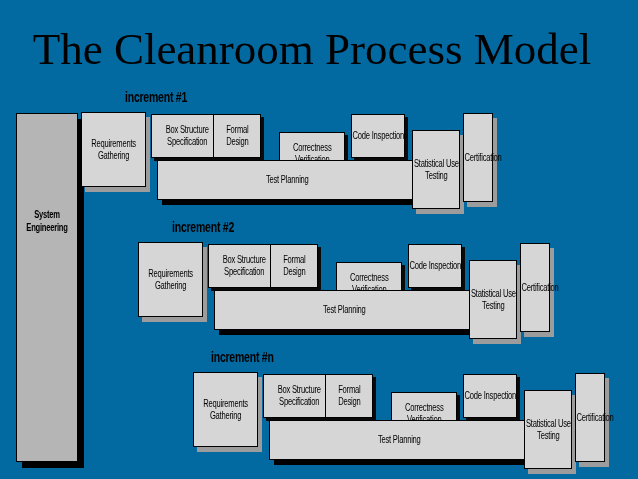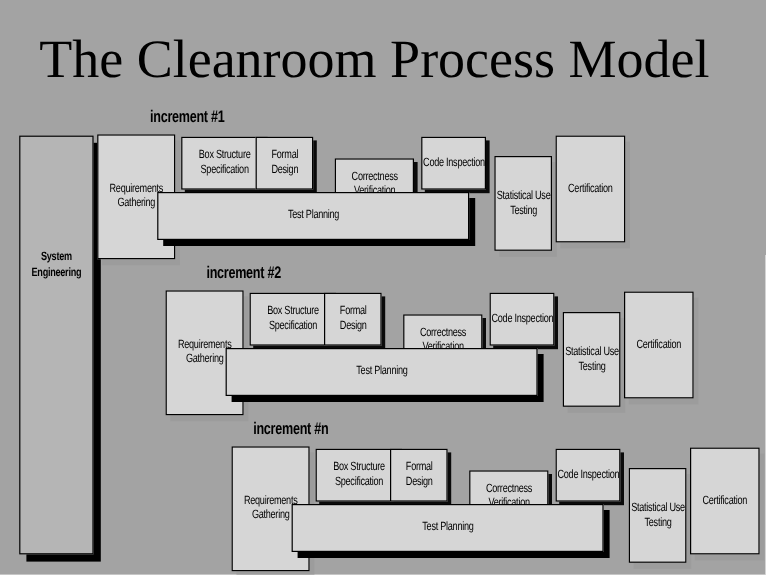--- a/index.html
+++ b/index.html
@@ -1,17 +1,17 @@
 <!DOCTYPE html>
 <html><head>
 <meta charset="utf-8">
 <style>
   html,body { margin:0; padding:0; background:#ffffff; }
   .slide {
-    position:relative; width:638px; height:479px; background:#a3a3a3;
+    position:relative; width:638px; height:479px; background:#0369a1;
     font-family:"Liberation Sans", sans-serif; color:#000; overflow:hidden;
   }
   .title {
     position:absolute; top:24px; left:0; width:624px; text-align:center;
     font-family:"Liberation Serif", serif; font-size:45px; line-height:1.15;
     color:#000; white-space:nowrap;
   }
   
   .sys-box {
     position:absolute; left:16px; top:113px; width:62px; height:349px;
@@ -38,28 +38,28 @@
     box-sizing:border-box; display:flex; align-items:center; justify-content:center;
     text-align:center; font-weight:normal; font-size:10px; line-height:1.2;
     overflow:visible;
   }
   .lbl {
     flex:0 0 auto; display:inline-block; width:132%;
     transform:scaleX(0.76); transform-origin:center; letter-spacing:-0.3px;
   }
   .sys-box .lbl { width:130%; margin-left:-15%; }
   .shadow-dark { box-shadow:3px 3px 0 #0a0a0a; }
-  .b-req  { left:0;     top:0;    width:65px;  height:104px; box-shadow:4px 5px 0 #9c9c9c; }
+  .b-req  { left:0;     top:0;    width:65px;  height:75px; box-shadow:4px 5px 0 #9c9c9c; }
   .b-bss  { left:70px;  top:2px;  width:72px;  height:44px; }
   .b-fd   { left:132px; top:2px;  width:48px;  height:44px; }
   .b-cv   { left:198px; top:20px;  width:66px;  height:44px; }
   .b-ci   { left:270px; top:2px;  width:54px;  height:44px; }
-  .b-tp   { left:50px;  top:48px; width:260px; height:40px; box-shadow:5px 5px 0 #000; }
+  .b-tp   { left:76px;  top:48px; width:260px; height:40px; box-shadow:5px 5px 0 #000; }
   .b-sut  { left:331px; top:18px;  width:48px;  height:79px; box-shadow:4px 5px 0 #9c9c9c; }
-  .b-cert { left:382px; top:1px;  width:58px;  height:89px; box-shadow:4px 5px 0 #9c9c9c; }
+  .b-cert { left:382px; top:1px;  width:30px;  height:89px; box-shadow:4px 5px 0 #9c9c9c; }
 </style>
 </head>
 <body>
 
 <div class="slide">
   <div class="title">The Cleanroom Process Model</div>
 
   <div class="sys-box">
     <div class="pad"><span class="lbl">System Engineering</span></div>
   </div>

